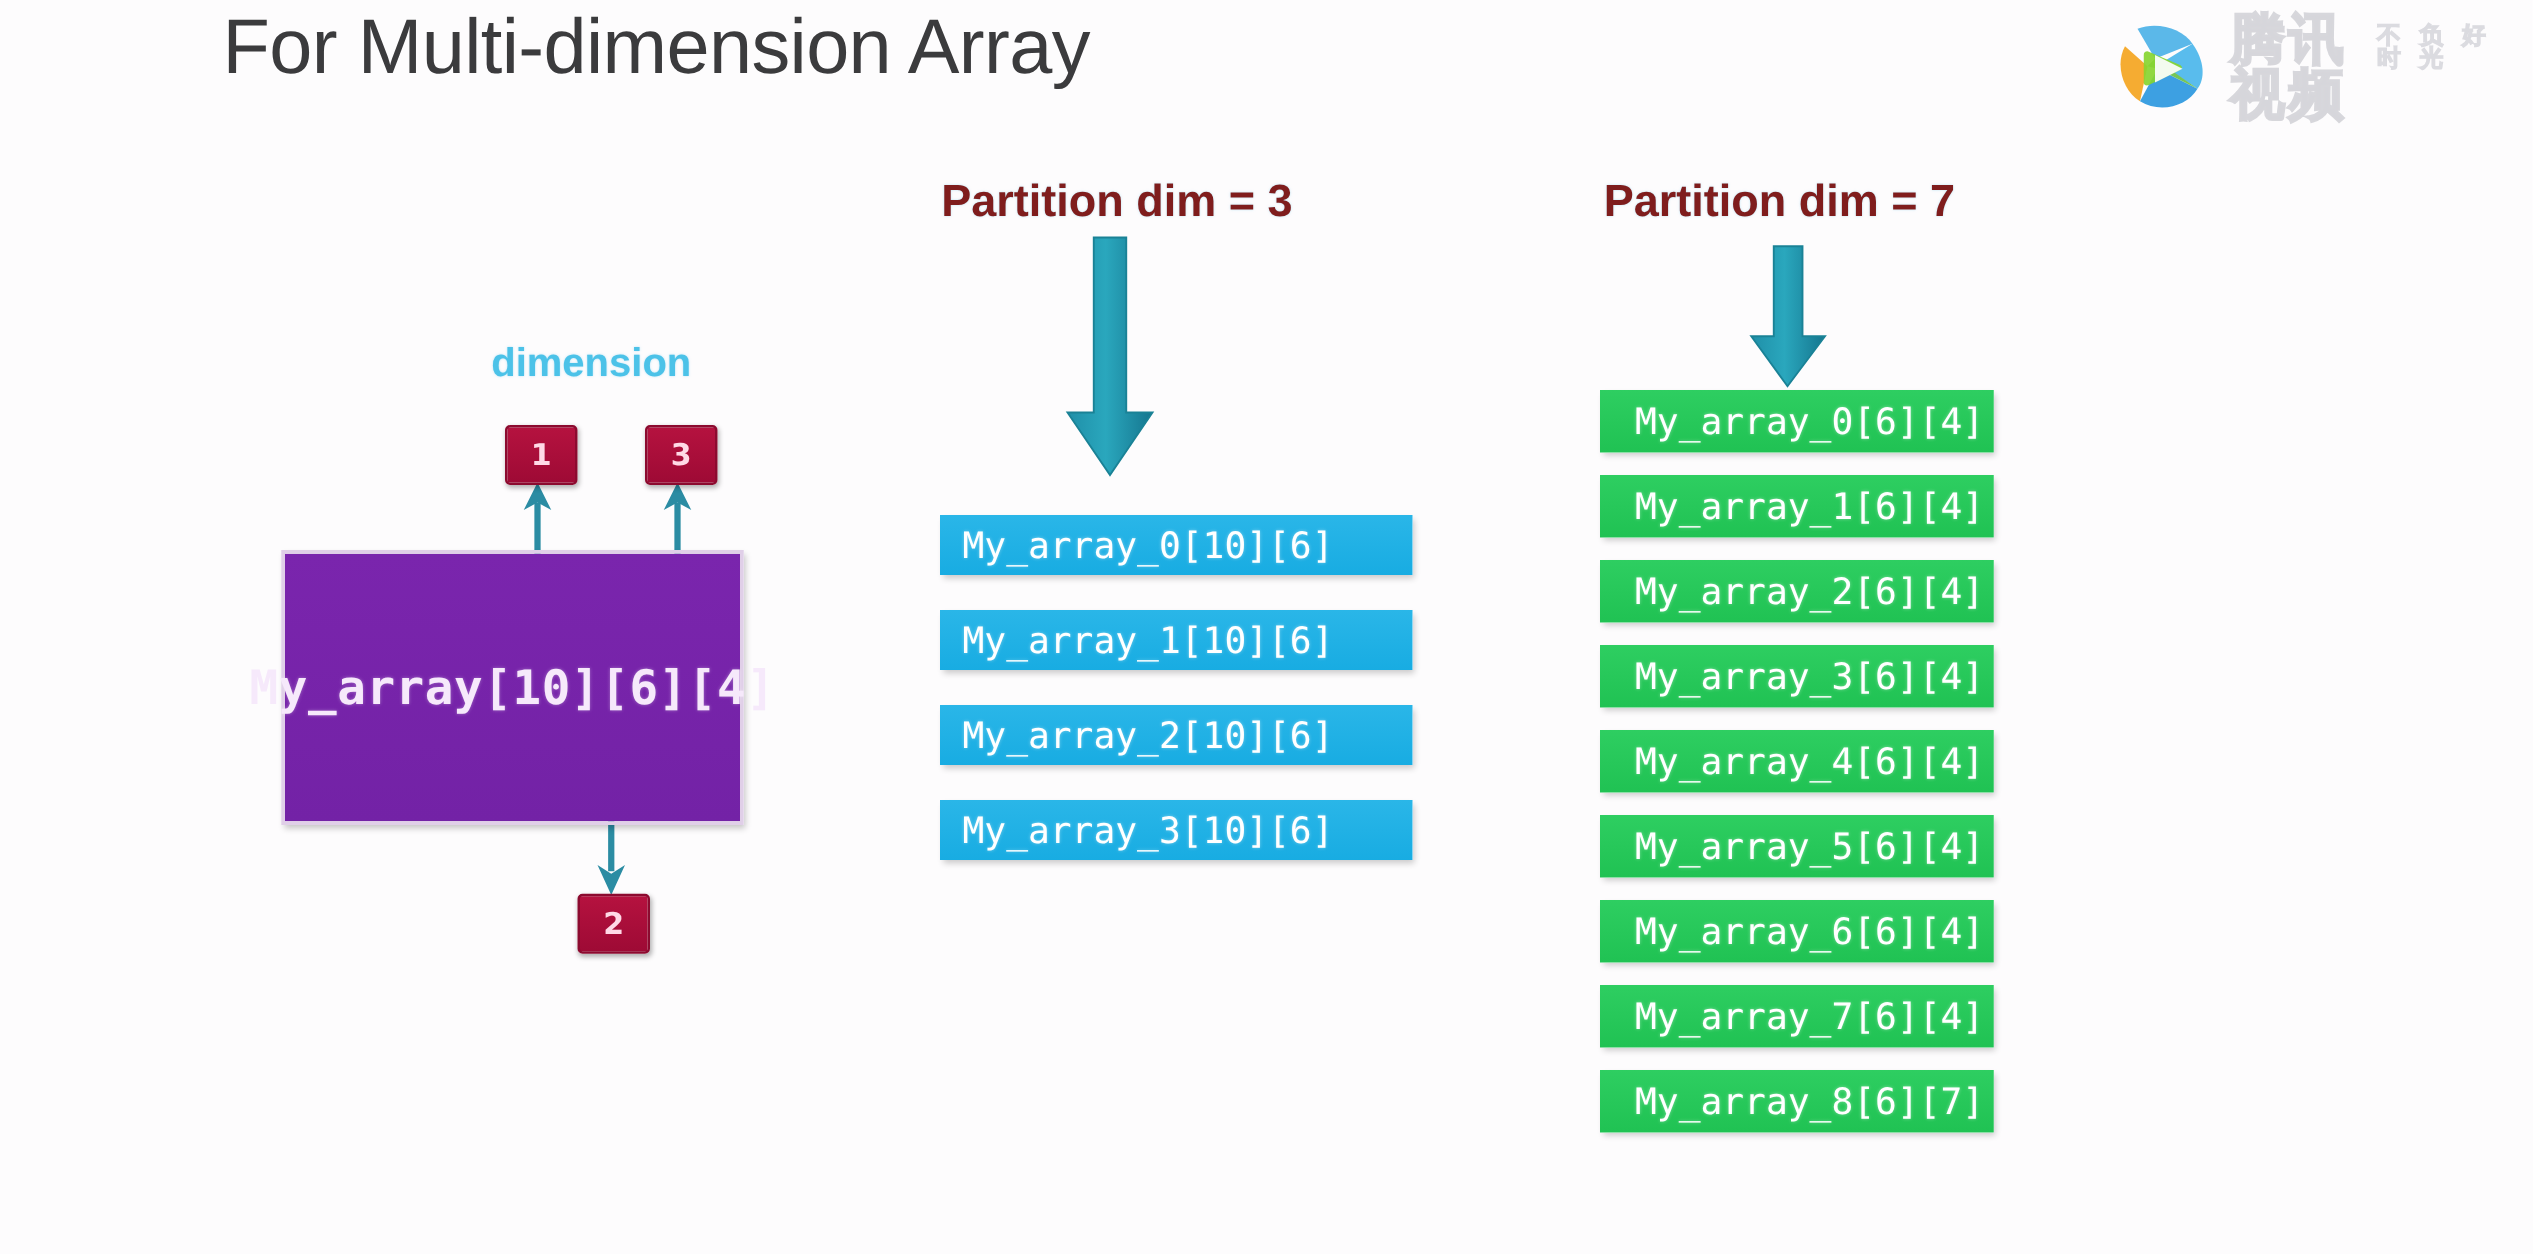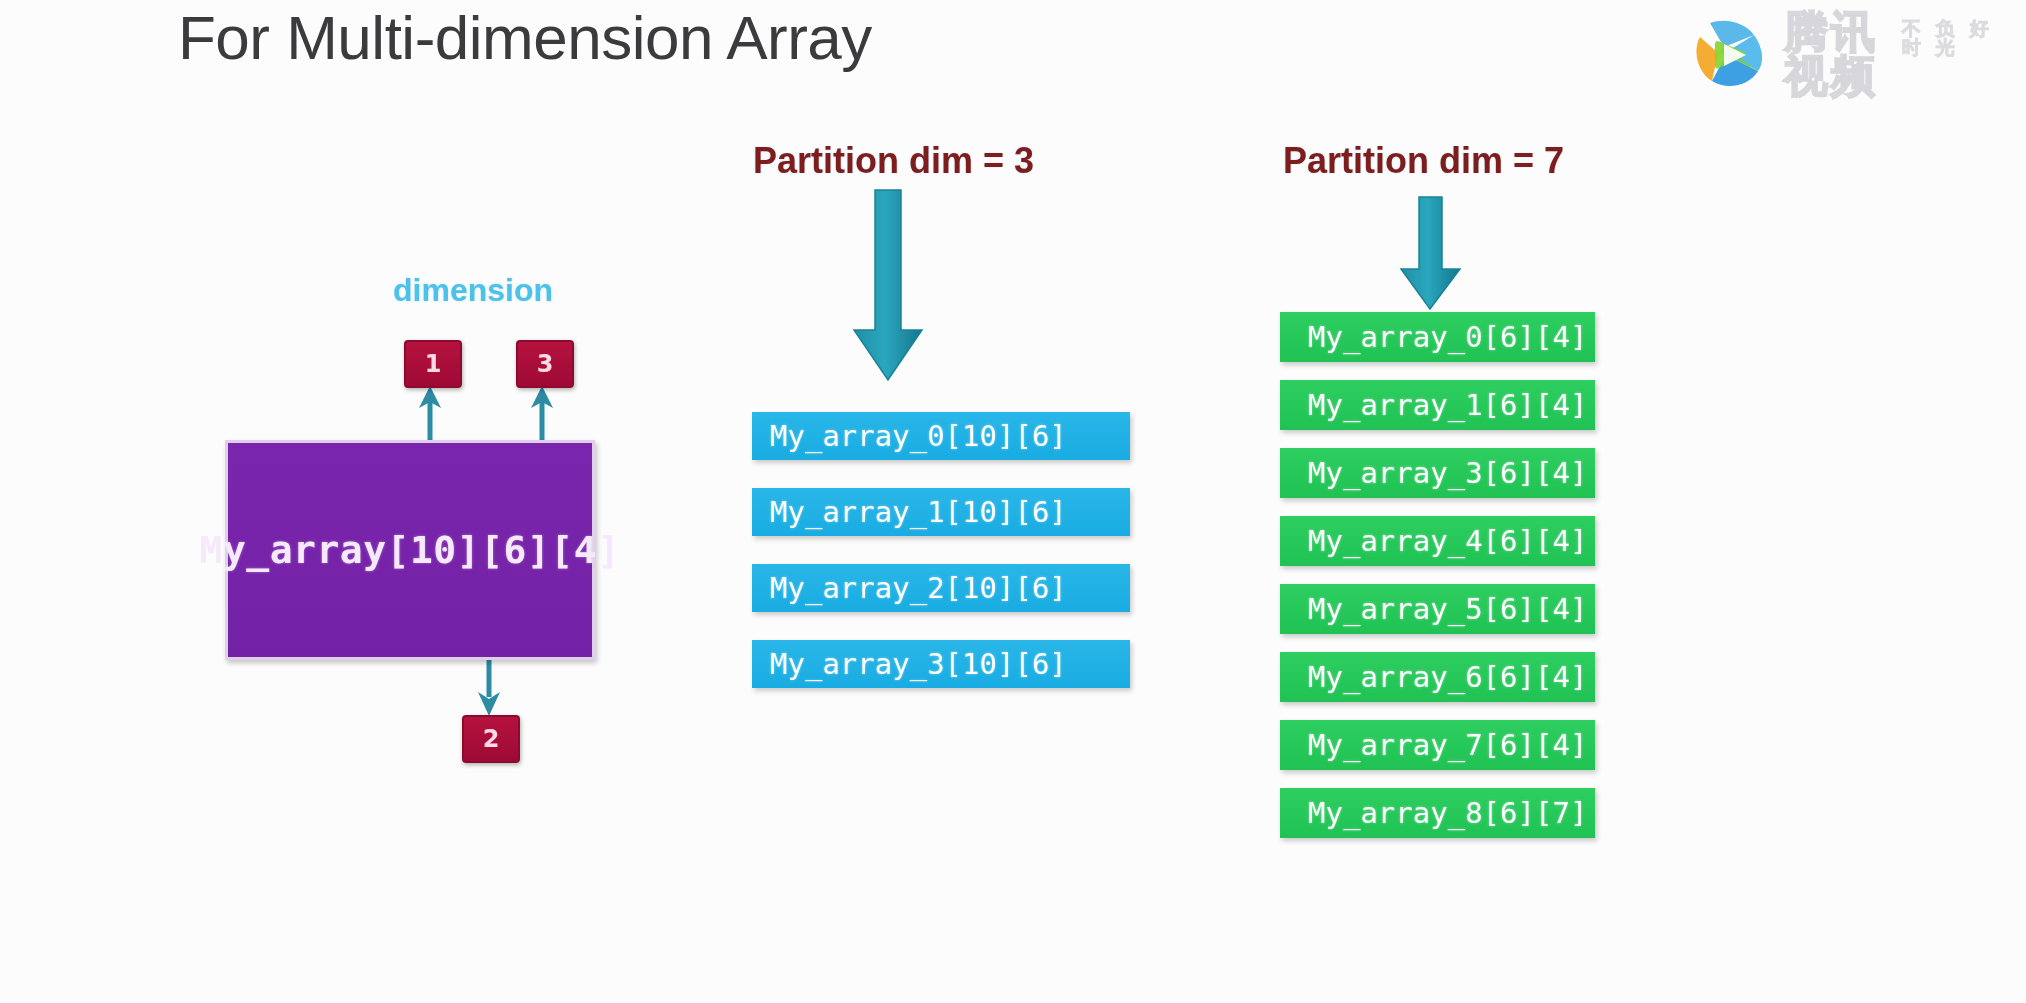--- a/index.html
+++ b/index.html
@@ -270,19 +270,20 @@
 <div class="part-col" id="col-dim3">
   <div class="part-box blue">My_array_0[10][6]</div>
   <div class="part-box blue">My_array_1[10][6]</div>
   <div class="part-box blue">My_array_2[10][6]</div>
   <div class="part-box blue">My_array_3[10][6]</div>
 </div>
 
 <div class="part-col" id="col-dim1">
   <div class="part-box green">My_array_0[6][4]</div>
   <div class="part-box green">My_array_1[6][4]</div>
+  <div class="part-box green">My_array_2[6][4]</div>
   <div class="part-box green">My_array_3[6][4]</div>
   <div class="part-box green">My_array_4[6][4]</div>
   <div class="part-box green">My_array_5[6][4]</div>
   <div class="part-box green">My_array_6[6][4]</div>
   <div class="part-box green">My_array_7[6][4]</div>
   <div class="part-box green">My_array_8[6][7]</div>
 </div>
 
 </body></html>

